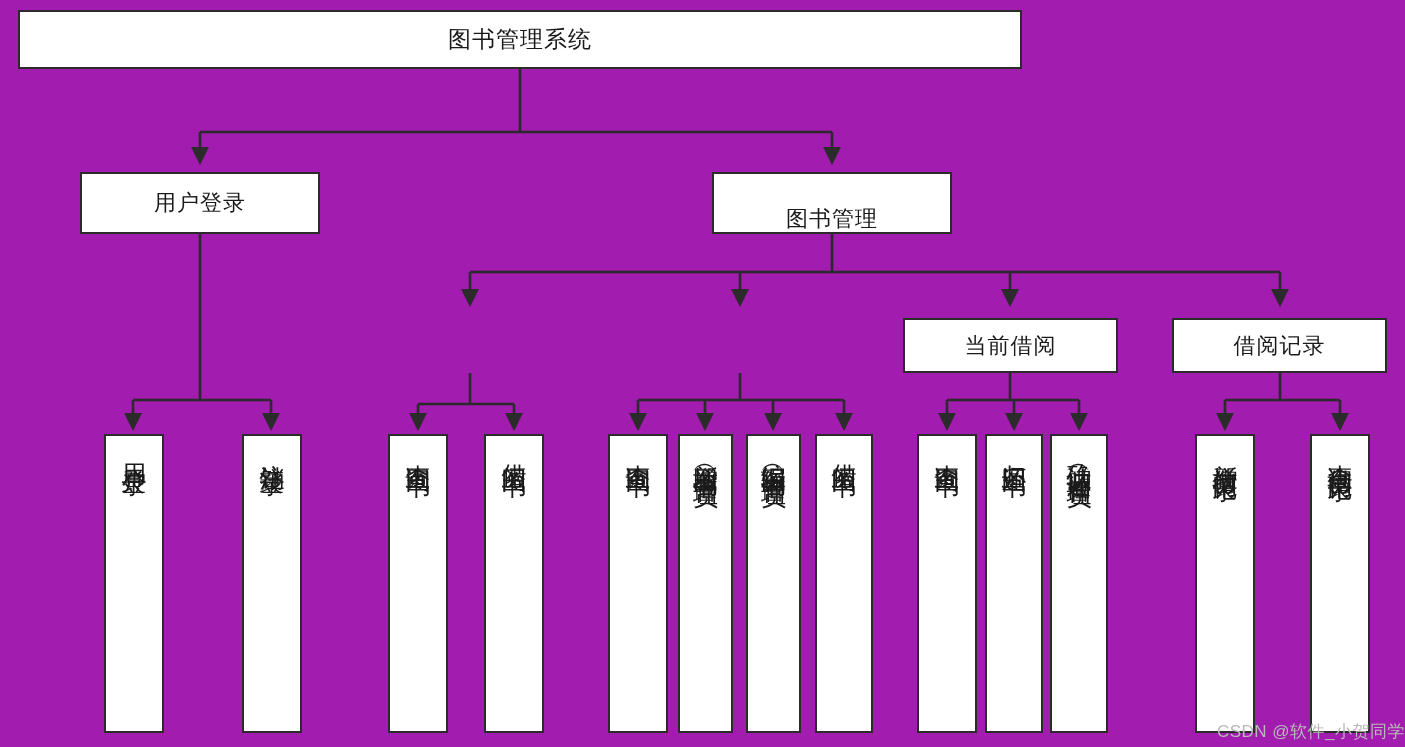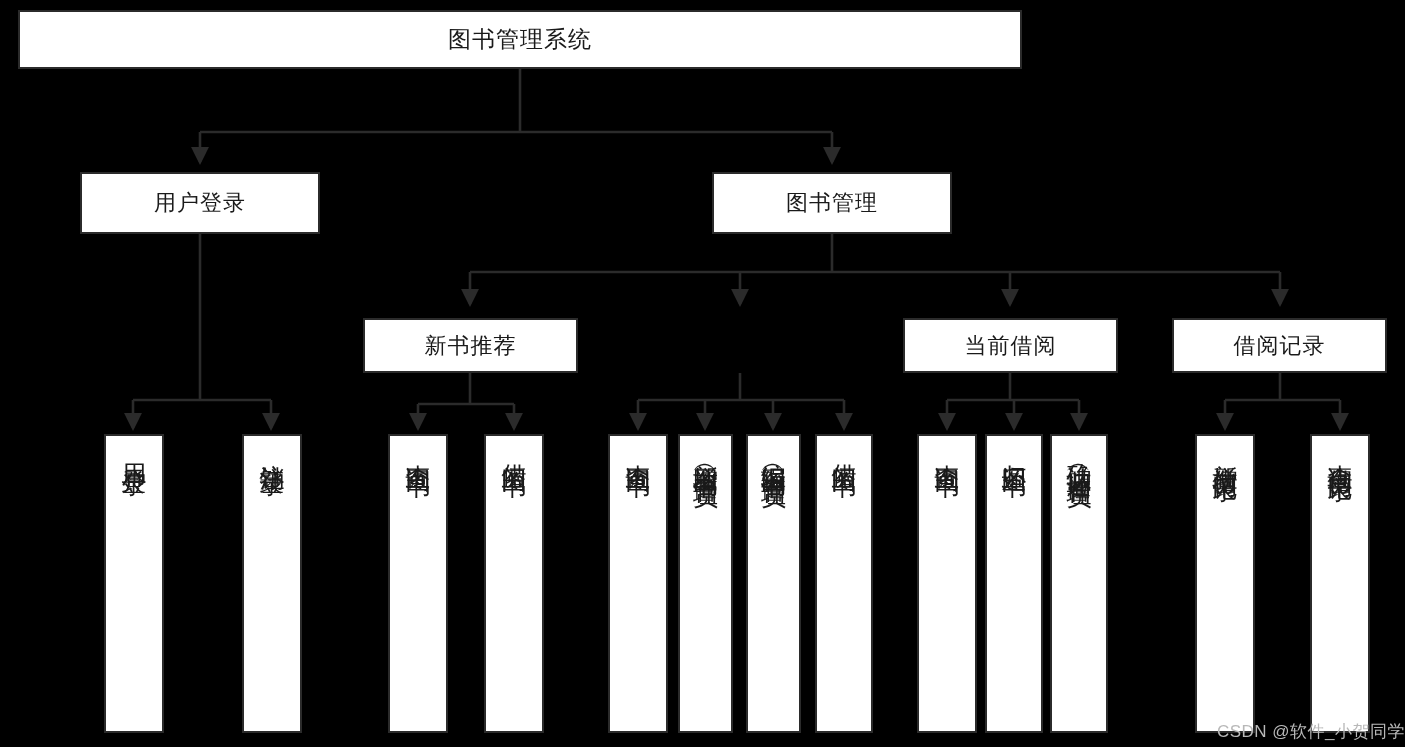--- a/index.html
+++ b/index.html
@@ -7,21 +7,21 @@
     padding: 0;
     background: #ffffff;
   }
   body {
     font-family: "Liberation Sans", "DejaVu Sans", sans-serif;
   }
   #canvas {
     position: relative;
     width: 1405px;
     height: 747px;
-    background: #000000;
+    background: #a21caf;
     overflow: hidden;
   }
   svg#wires {
     position: absolute;
     left: 0;
     top: 0;
     width: 1405px;
     height: 747px;
     pointer-events: none;
   }
@@ -128,27 +128,24 @@
     </g>
   </svg>
 
   <div class="node h root" style="left:18px; top:10px; width:1004px; height:59px;">
     <span class="lbl">图书管理系统</span>
   </div>
 
   <div class="node h" style="left:80px; top:172px; width:240px; height:62px;">
     <span class="lbl">用户登录</span>
   </div>
-  <div class="node h" style="left:712px; top:172px; width:240px; height:62px;">
+  <div class="node h" style="left:712px; top:172px; width:240px; height:62px;align-items:flex-end;">
     <span class="lbl">图书管理</span>
   </div>
 
-  <div class="node h" style="left:363px; top:318px; width:215px; height:55px;">
-    <span class="lbl">新书推荐</span>
-  </div>
   <div class="node h" style="left:1172px; top:318px; width:215px; height:55px;">
     <span class="lbl">借阅记录</span>
   </div>
   <div class="node h" style="left:903px; top:318px; width:215px; height:55px;">
     <span class="lbl">当前借阅</span>
   </div>
 
   <div class="node v" style="left:104px; top:434px; width:60px; height:299px;">
     <span class="lbl">用户登录</span>
   </div>

